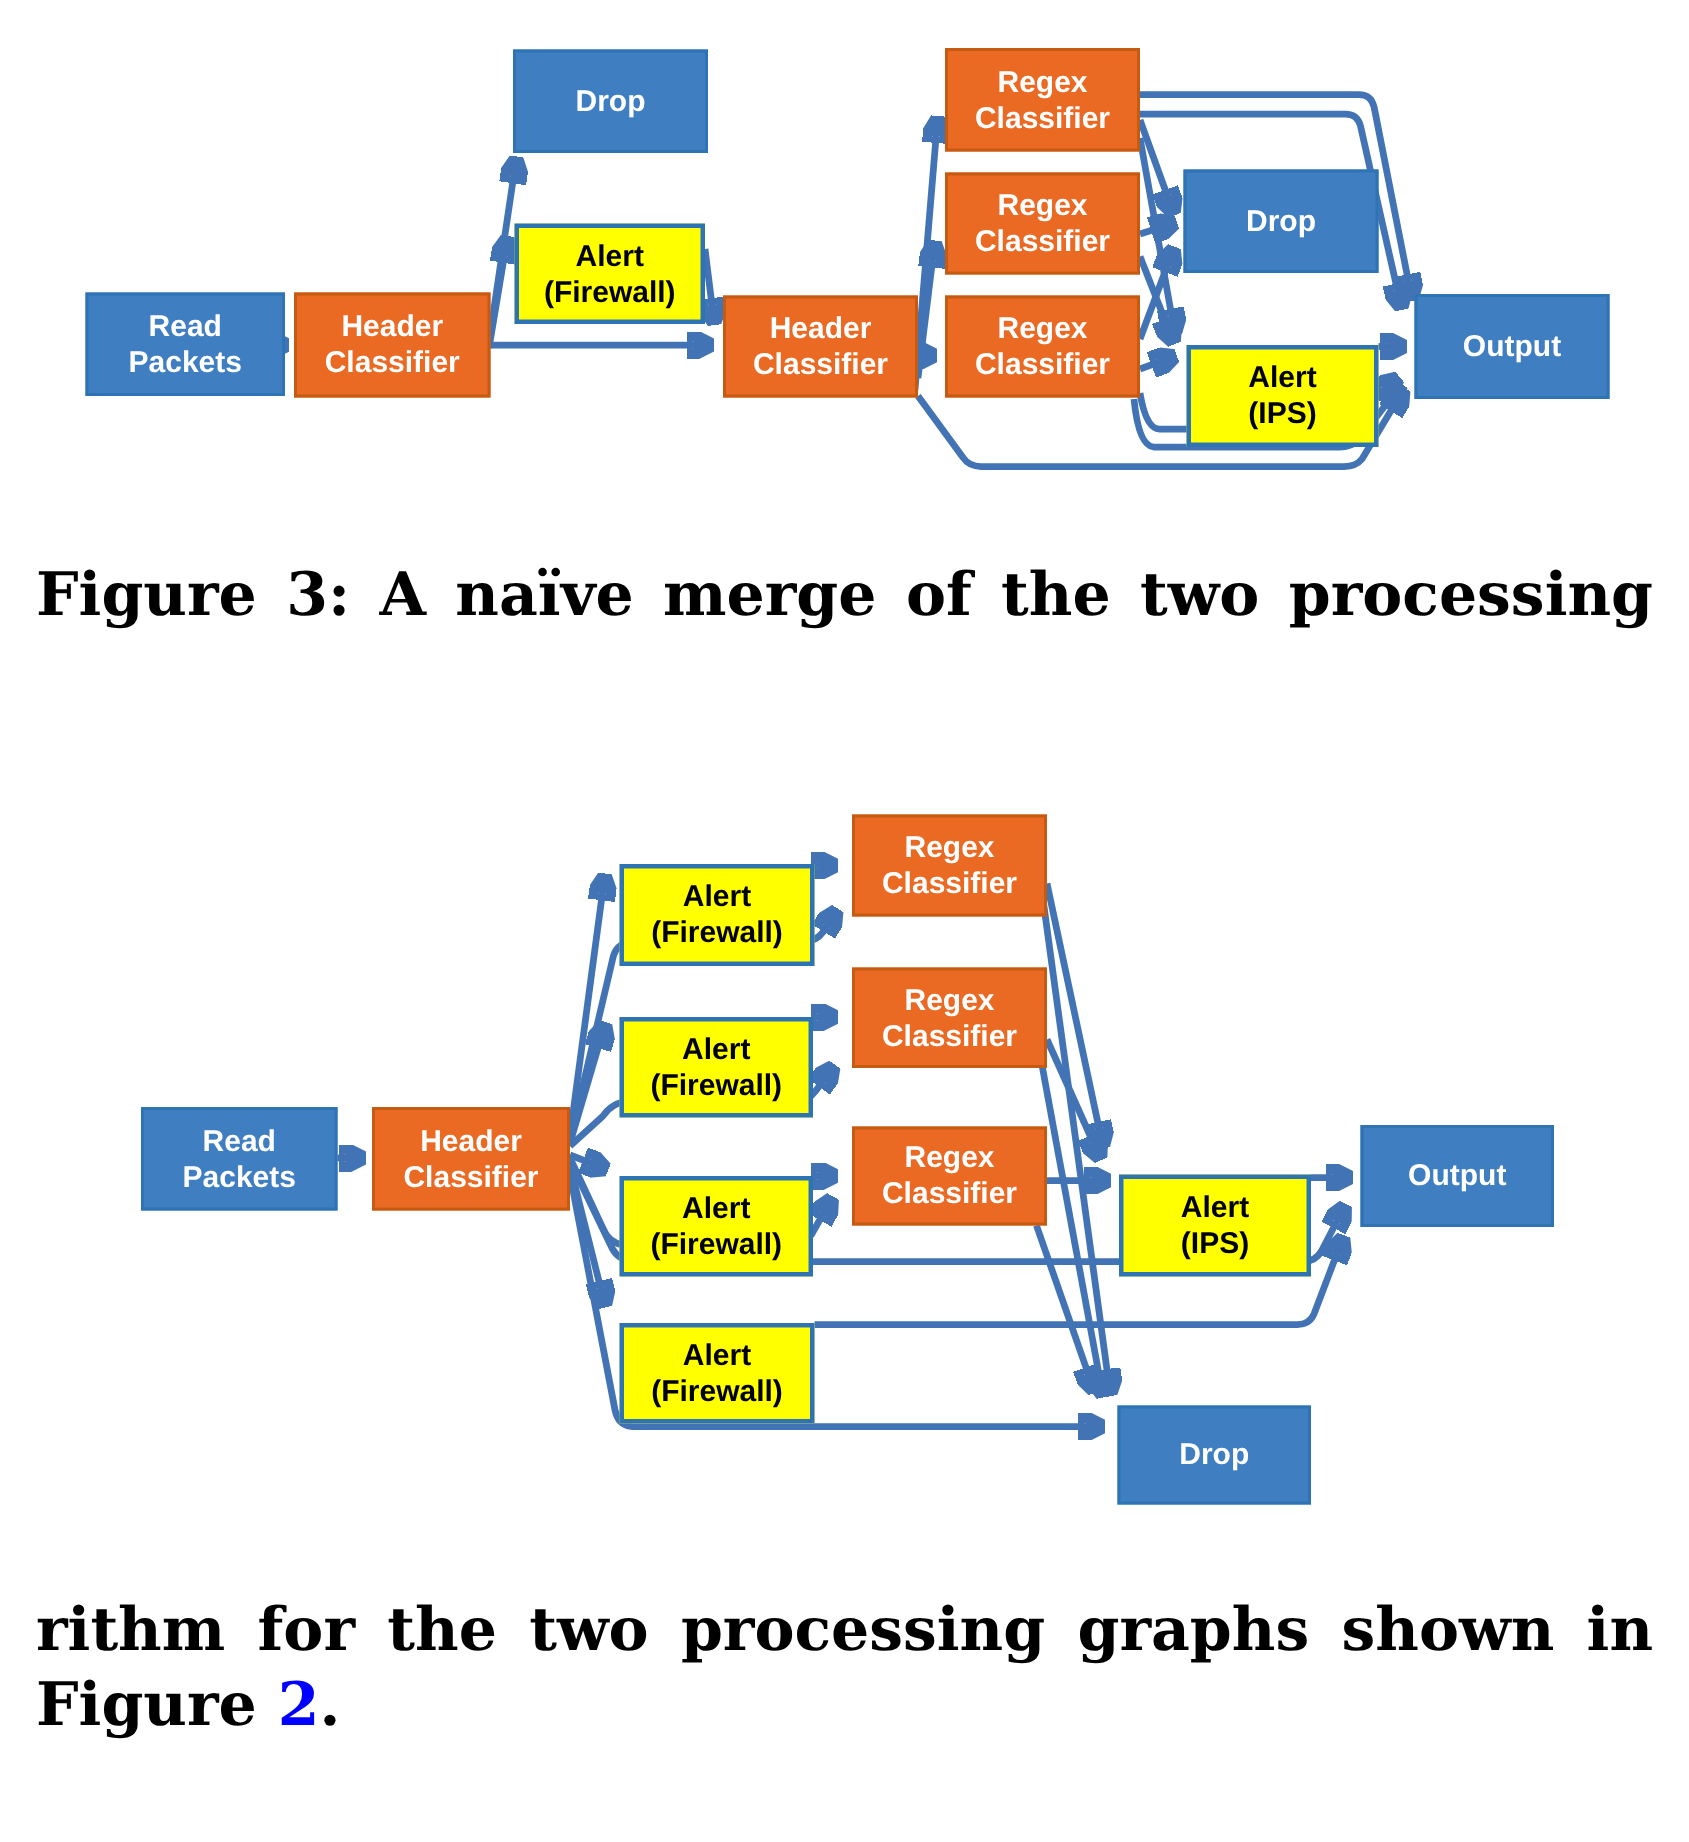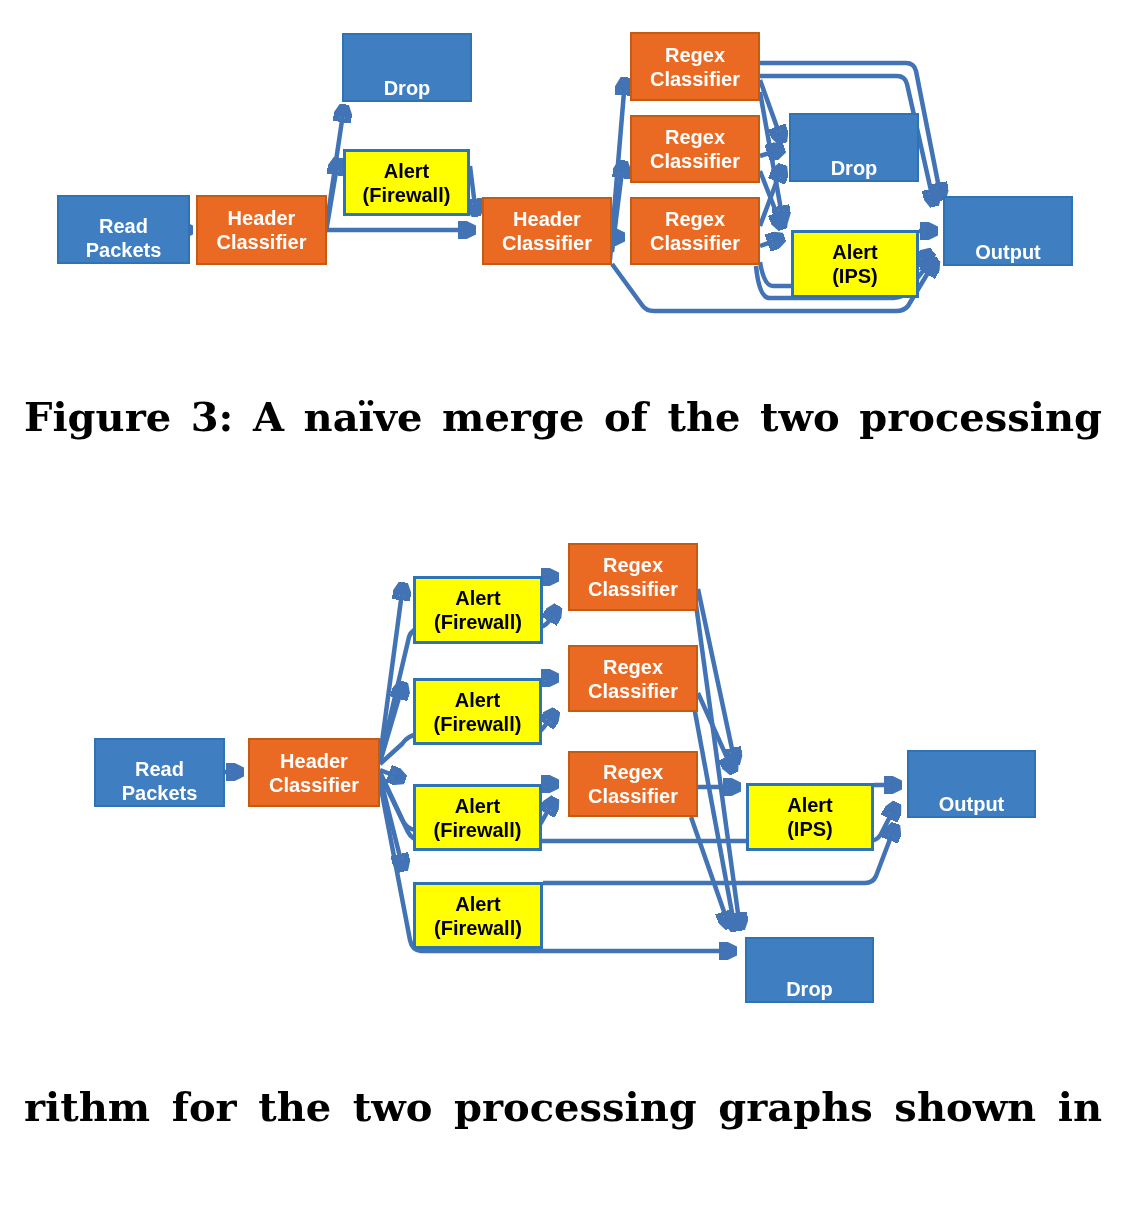--- a/index.html
+++ b/index.html
@@ -14,27 +14,27 @@
     overflow:hidden;font-family:"Liberation Sans",sans-serif;
   }
   #edge-layer{position:absolute;left:0;top:0;width:1126px;height:1228px;z-index:1;pointer-events:none;}
   #edge-layer path{fill:none;stroke:var(--arrow,#4273B4);stroke-width:4.5;stroke-linejoin:round;}
   #node-layer{position:absolute;left:0;top:0;width:1126px;height:1228px;z-index:2;}
   .node{
     position:absolute;box-sizing:border-box;display:flex;align-items:center;justify-content:center;
     text-align:center;font:700 20px/24px "Liberation Sans",sans-serif;
   }
   .node .node-label{white-space:pre-line;}
-  .node.blue{background:var(--blue-fill);border:2px solid var(--blue-border);color:#ffffff;align-items:flex-end;}
+  .node.blue{background:var(--blue-fill);border:2px solid var(--blue-border);color:#ffffff;}
   .node.orange{background:var(--orange-fill);border:2px solid var(--orange-border);color:#ffffff;}
   .node.yellow{background:var(--yellow-fill);border:3px solid var(--yellow-border);color:#000000;margin-top:33px;}
   .caption{
     position:absolute;left:24px;width:1078px;z-index:3;
     font:700 40px/50px "DejaVu Serif","Liberation Serif",serif;
-    color:var(--caption-color);letter-spacing:0px;margin-top:20px;
+    color:var(--caption-color);letter-spacing:0px;
   }
   .cap-line{width:100%;}
   .cap-line.just{text-align:justify;text-align-last:justify;}
   .figlink{color:var(--link-blue);text-decoration:none;cursor:pointer;}
   #caption-fig3{top:372px;}
   #caption-fig4{top:1062px;}
 </style>
 </head>
 <body>
 
@@ -186,13 +186,16 @@
 <div class="caption" id="caption-fig3">
   <div class="cap-line just">
     <span>Figure 3:  A naïve merge of the two processing</span>
   </div>
 </div>
 
 <div class="caption" id="caption-fig4">
   <div class="cap-line just">
     <span>rithm for the two processing graphs shown in</span>
   </div>
+  <div class="cap-line">
+    <span>Figure </span><a class="figlink">2</a><span>.</span>
+  </div>
 </div>
 
 </body></html>

